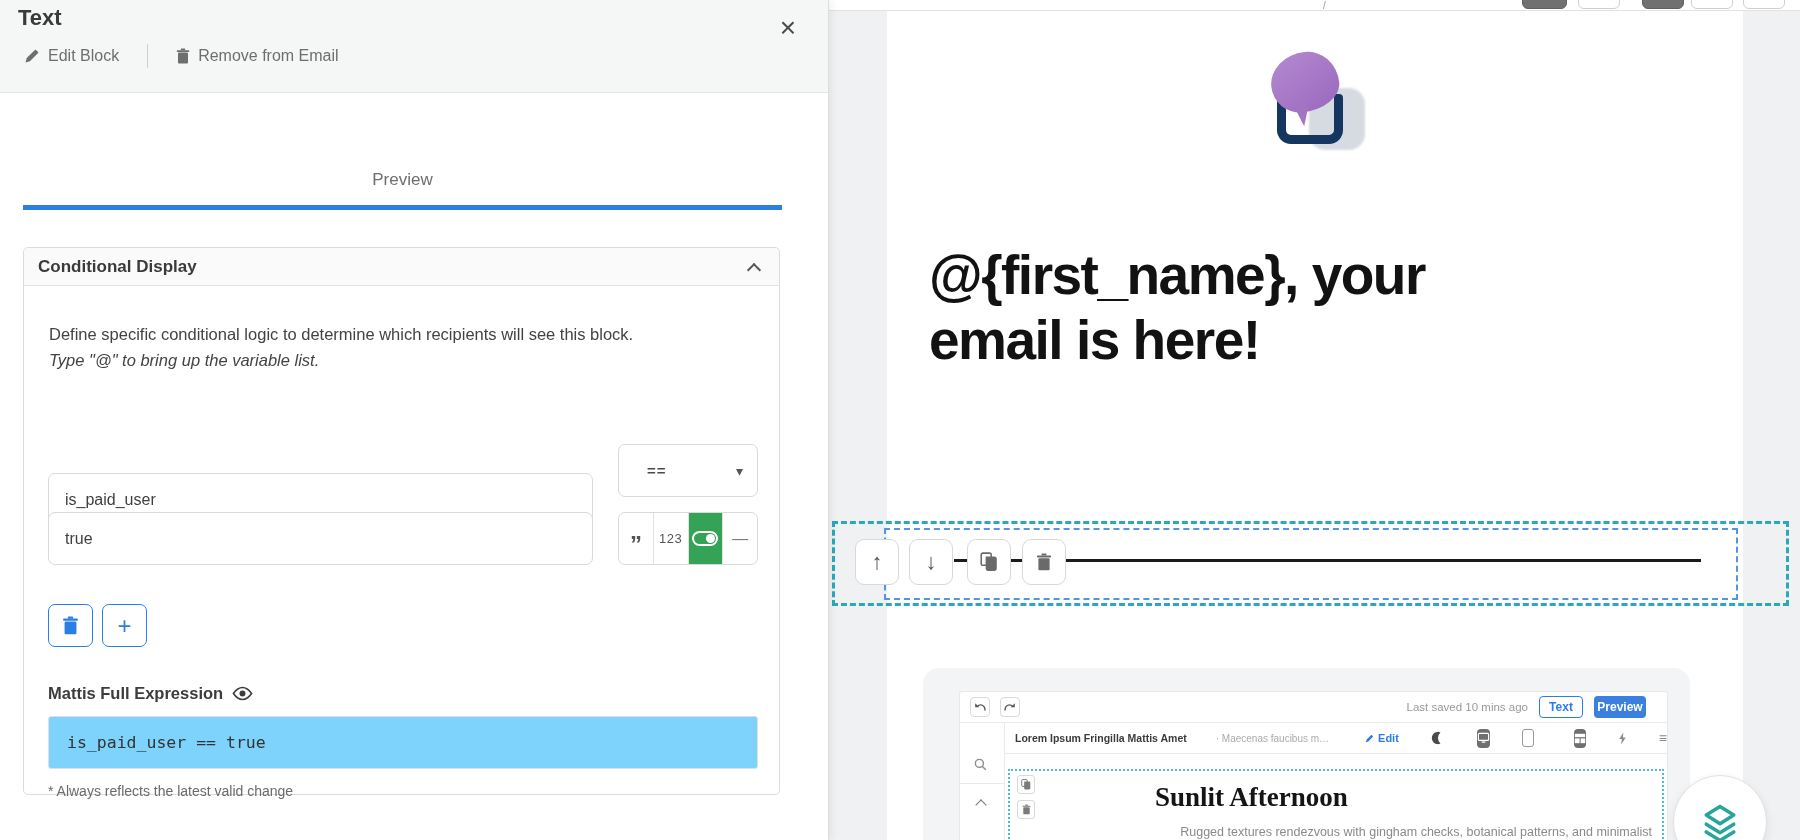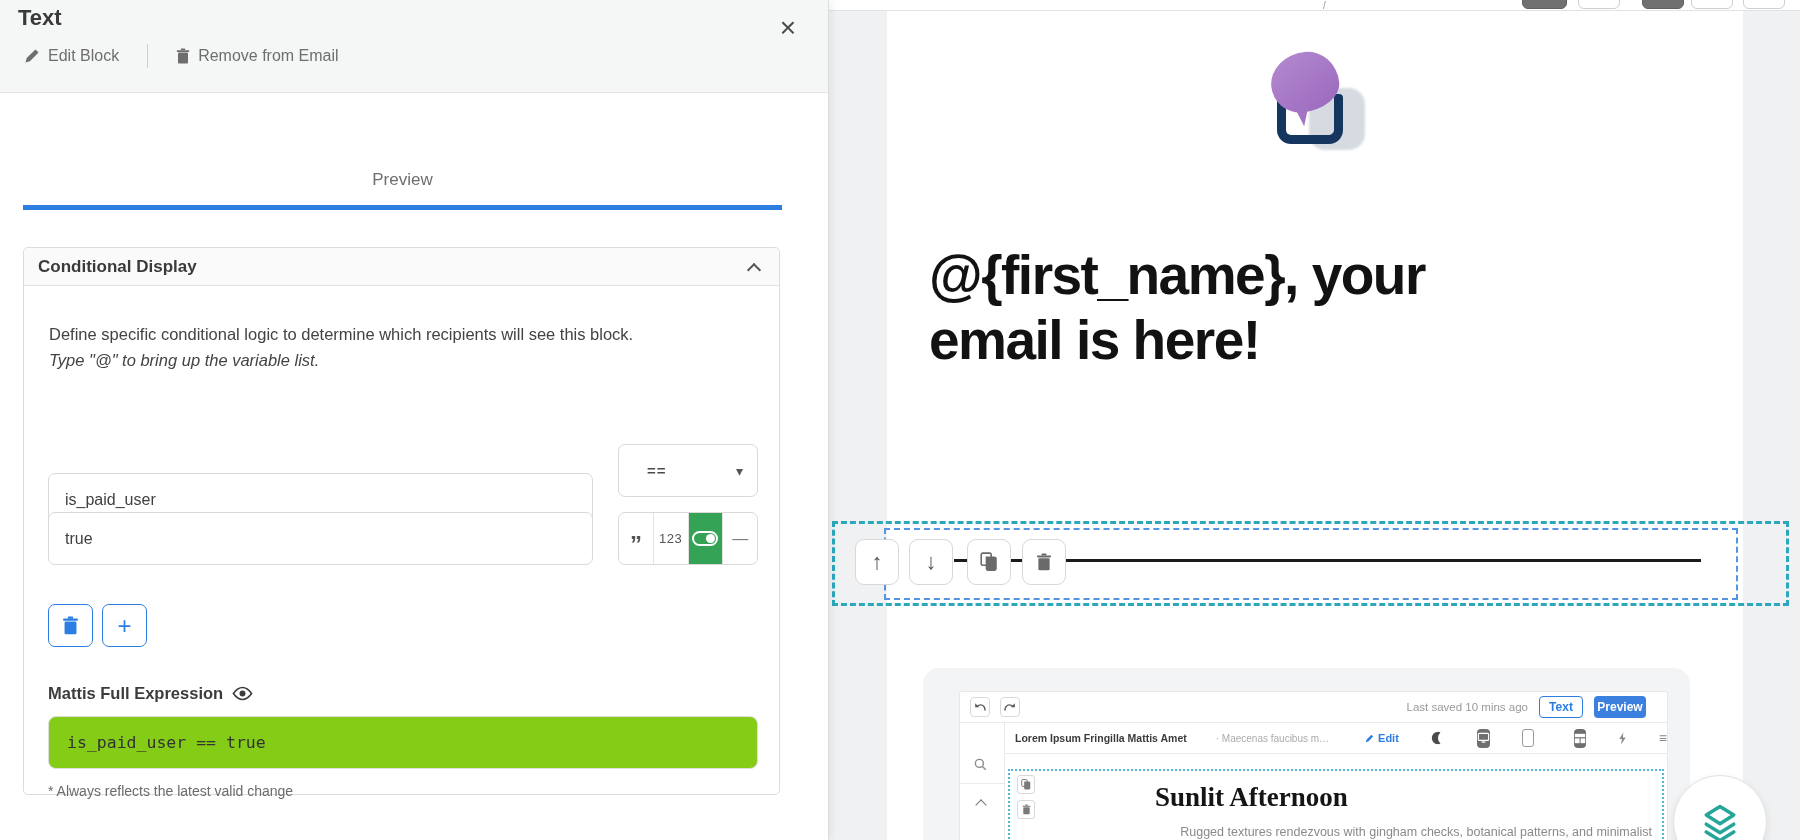--- a/index.html
+++ b/index.html
@@ -45,21 +45,21 @@
   .tg-quote{font-size:24px; font-weight:700; line-height:0; padding-top:12px;}
   .tg-123{font-size:13px; letter-spacing:.5px; color:#555;}
   .tg-toggle{background:var(--green);}
   .toggle-pill{width:26px; height:15px; border:2px solid #fff; border-radius:8px; position:relative;}
   .toggle-pill::after{content:""; position:absolute; right:1px; top:1px; width:9px; height:9px; background:#fff; border-radius:50%;}
   .tg-minus{font-size:16px; color:#7a7a7a;}
   .cond-btns{position:absolute; left:24px; top:318px; display:flex; gap:9px;}
   .blue-btn{width:45px; height:43px; border:1.5px solid var(--accent); border-radius:7px; background:#fff;
     display:flex; align-items:center; justify-content:center; color:var(--accent); cursor:pointer; font-size:24px;}
   .expr-label{position:absolute; left:24px; top:398px; display:flex; align-items:center; gap:9px; font-size:16.5px; font-weight:700; color:#3c3c3c;}
-  .code-box{position:absolute; left:24px; top:430px; width:710px; height:53px; background:#84cc16; border:1px solid #DFDFDF; border-radius:8px;
+  .code-box{position:absolute; left:24px; top:430px; width:710px; height:53px; background:#7dd3fc; border:1px solid #DFDFDF; border-radius:3px;
     font-family:"DejaVu Sans Mono","Liberation Mono",monospace; font-size:16.5px; color:#333; line-height:51px; padding-left:18px;}
   .expr-note{position:absolute; left:24px; top:497px; font-size:14px; color:#6b6b6b;}
 
   
   .preview{position:absolute; left:829px; top:0; width:971px; height:840px; background:#EFF1F2;}
   .top-toolbar{position:absolute; left:0; top:0; width:100%; height:11px; background:#fff; border-bottom:1px solid #E2E2E2; overflow:visible; z-index:4;}
   .tb-btn{position:absolute; top:-21px; height:30px; border-radius:6px;}
   .tb-dark{background:#707070; border:1px solid #5f5f5f;}
   .tb-light{background:#fff; border:1px solid #cfcfcf;}
   .tb-slash{position:absolute; left:494px; top:0; font-size:10px; color:#999;}

